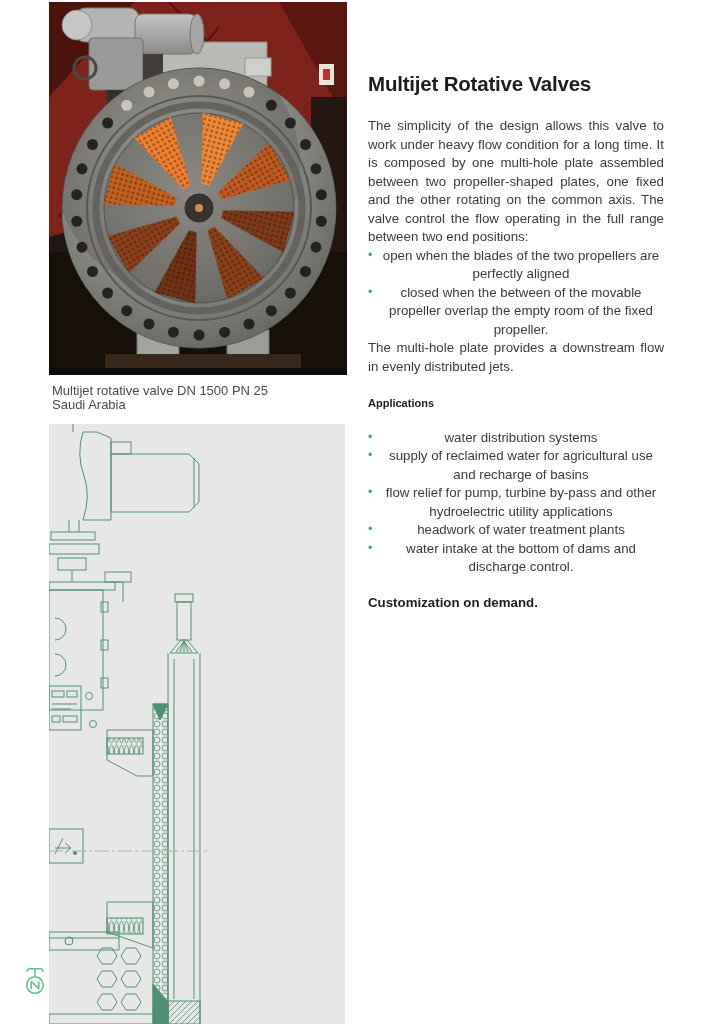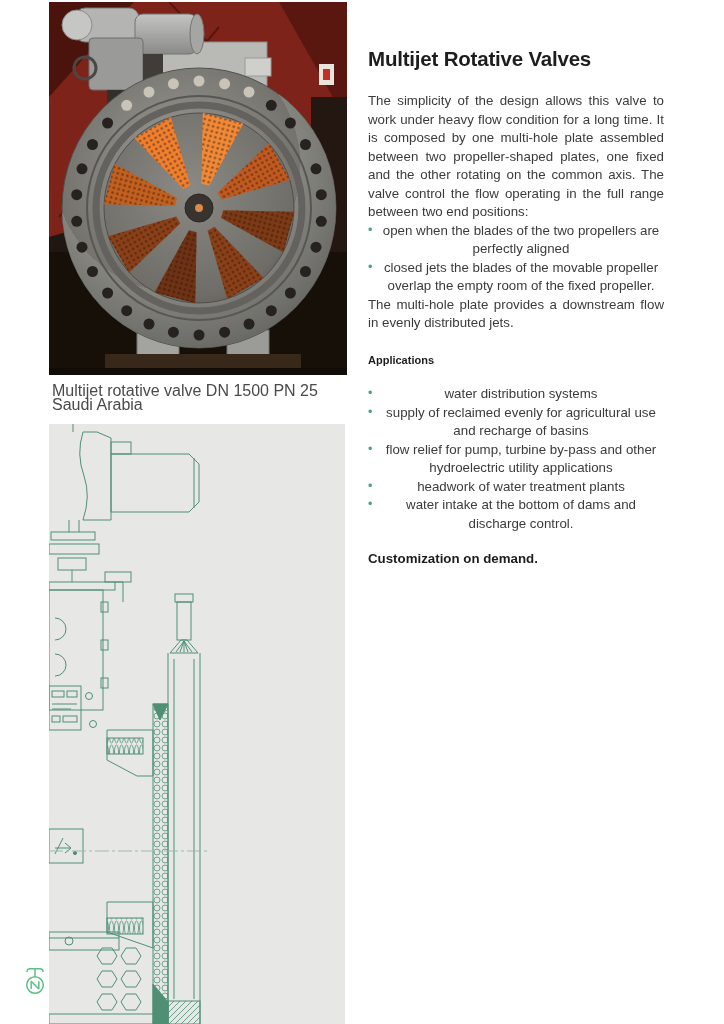--- a/index.html
+++ b/index.html
@@ -3,28 +3,28 @@
 <meta charset="utf-8">
 <style>
   html,body{margin:0;padding:0;background:#ffffff;}
   .page{position:relative;width:724px;height:1024px;background:#fff;overflow:hidden;
         font-family:"Liberation Sans","DejaVu Sans",sans-serif;}
 
   
   .photo{position:absolute;left:49px;top:2px;width:298px;height:373px;margin:0;overflow:hidden;}
   .photo svg{display:block;}
   .caption{position:absolute;left:52px;top:384px;width:290px;
-           font-size:16px;line-height:13.8px;color:#4a4a4a;}
+           font-size:13px;line-height:13.8px;color:#4a4a4a;}
   .drawing{position:absolute;left:49px;top:424px;width:296px;height:600px;
            background:#e7e8e6;overflow:hidden;}
   .drawing svg{display:block;}
   .footer-logo{position:absolute;left:25px;top:966px;width:20px;height:31px;}
 
   
-  .content{position:absolute;left:368px;top:46px;width:296px;
+  .content{position:absolute;left:368px;top:71px;width:296px;
            color:#3b3b3b;font-size:13.3px;line-height:18.5px;}
   .content h1{font-size:20.5px;line-height:25px;margin:0 0 21px 0;
               color:#1d1d1d;font-weight:bold;letter-spacing:-0.2px;}
   .para{margin:0;text-align:justify;}
   ul.blist{list-style:none;margin:0;padding:0;}
   ul.blist li{position:relative;padding-left:10px;text-align:center;}
   ul.blist li::before{content:"\2022";position:absolute;left:0;top:-1px;
                       color:#45a27e;font-size:12.5px;}
   h2.subhead{font-size:11px;line-height:18.5px;margin:18px 0 0 0;
              color:#1d1d1d;font-weight:bold;}
@@ -284,30 +284,30 @@
     </svg>
   </div>
 
   <main class="content">
     <h1>Multijet Rotative Valves</h1>
 
     <p class="para">The simplicity of the design allows this valve to work under heavy flow condition for a long time. It is composed by one multi-hole plate assembled between two propeller-shaped plates, one fixed and the other rotating on the common axis. The valve control the flow operating in the full range between two end positions:</p>
 
     <ul class="blist">
       <li>open when the blades of the two propellers are perfectly aligned</li>
-      <li>closed jets the blades of the movable propeller overlap the empty room of the fixed propeller.</li>
+      <li>closed when the between of the movable propeller overlap the empty room of the fixed propeller.</li>
     </ul>
 
     <p class="para">The multi-hole plate provides a downstream flow in evenly distributed jets.</p>
 
     <h2 class="subhead">Applications</h2>
 
     <ul class="blist apps">
       <li>water distribution systems</li>
-      <li>supply of reclaimed evenly for agricultural use and recharge of basins</li>
+      <li>supply of reclaimed water for agricultural use and recharge of basins</li>
       <li>flow relief for pump, turbine by-pass and other hydroelectric utility applications</li>
       <li>headwork of water treatment plants</li>
       <li>water intake at the bottom of dams  and discharge control.</li>
     </ul>
 
     <p class="custom">Customization on demand.</p>
   </main>
 
 </div>
 

